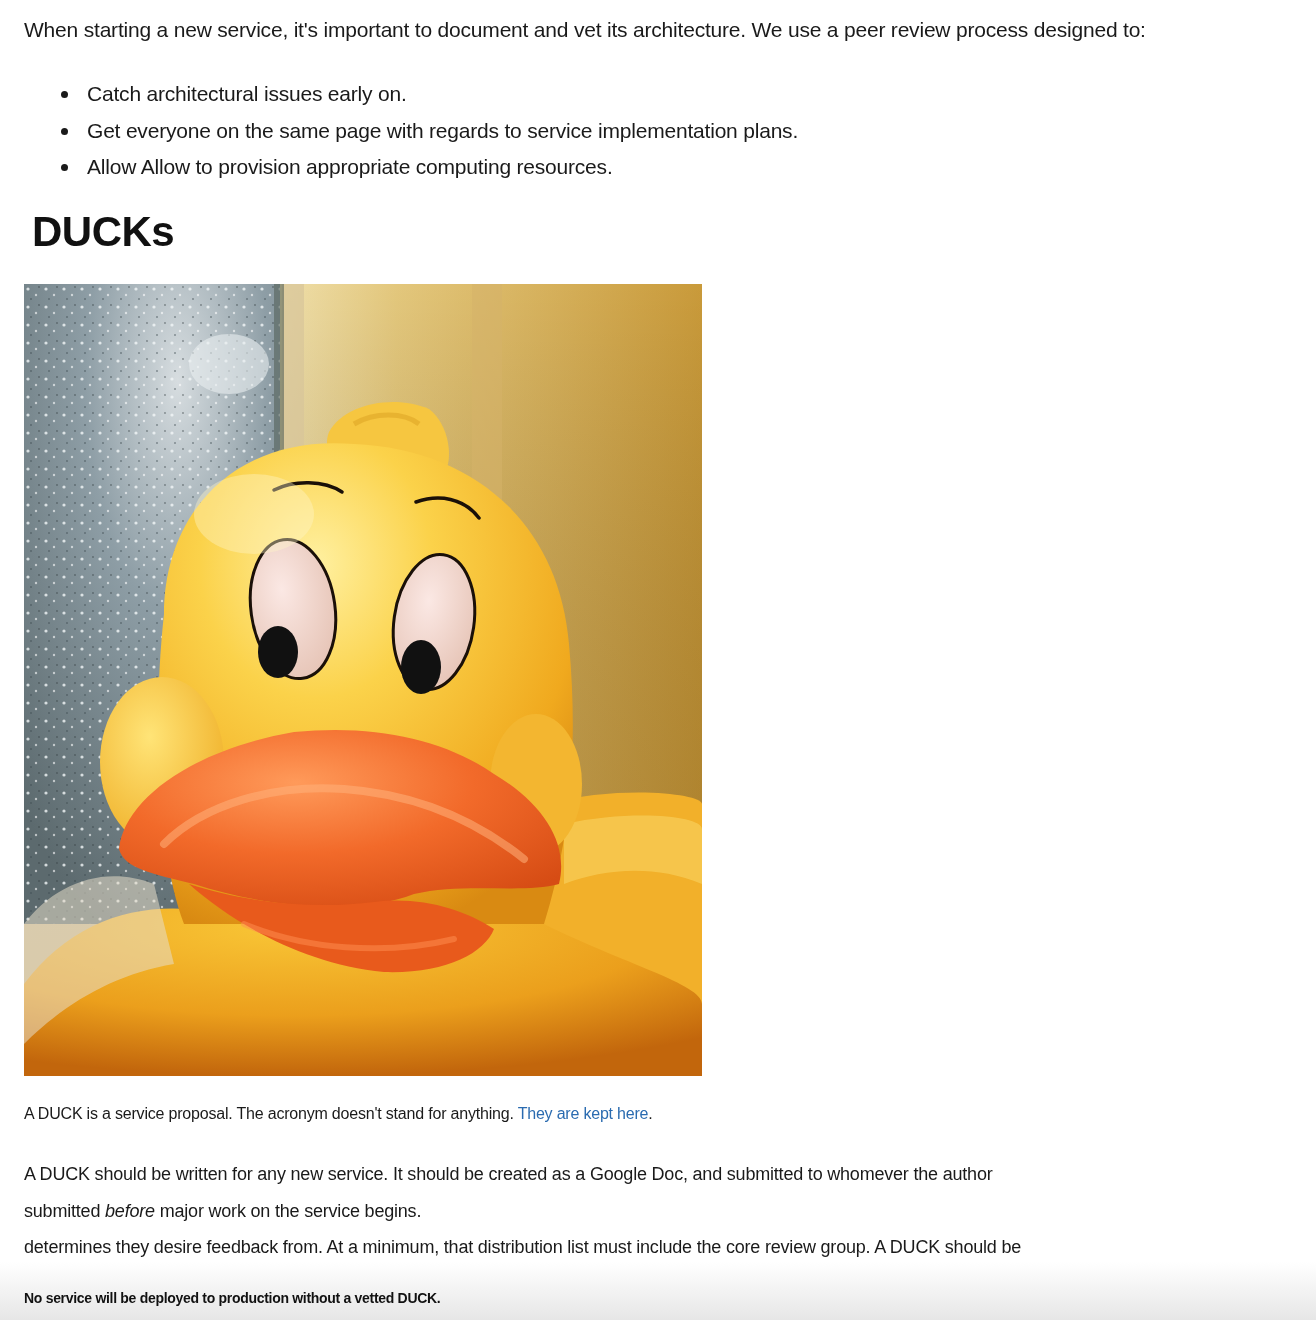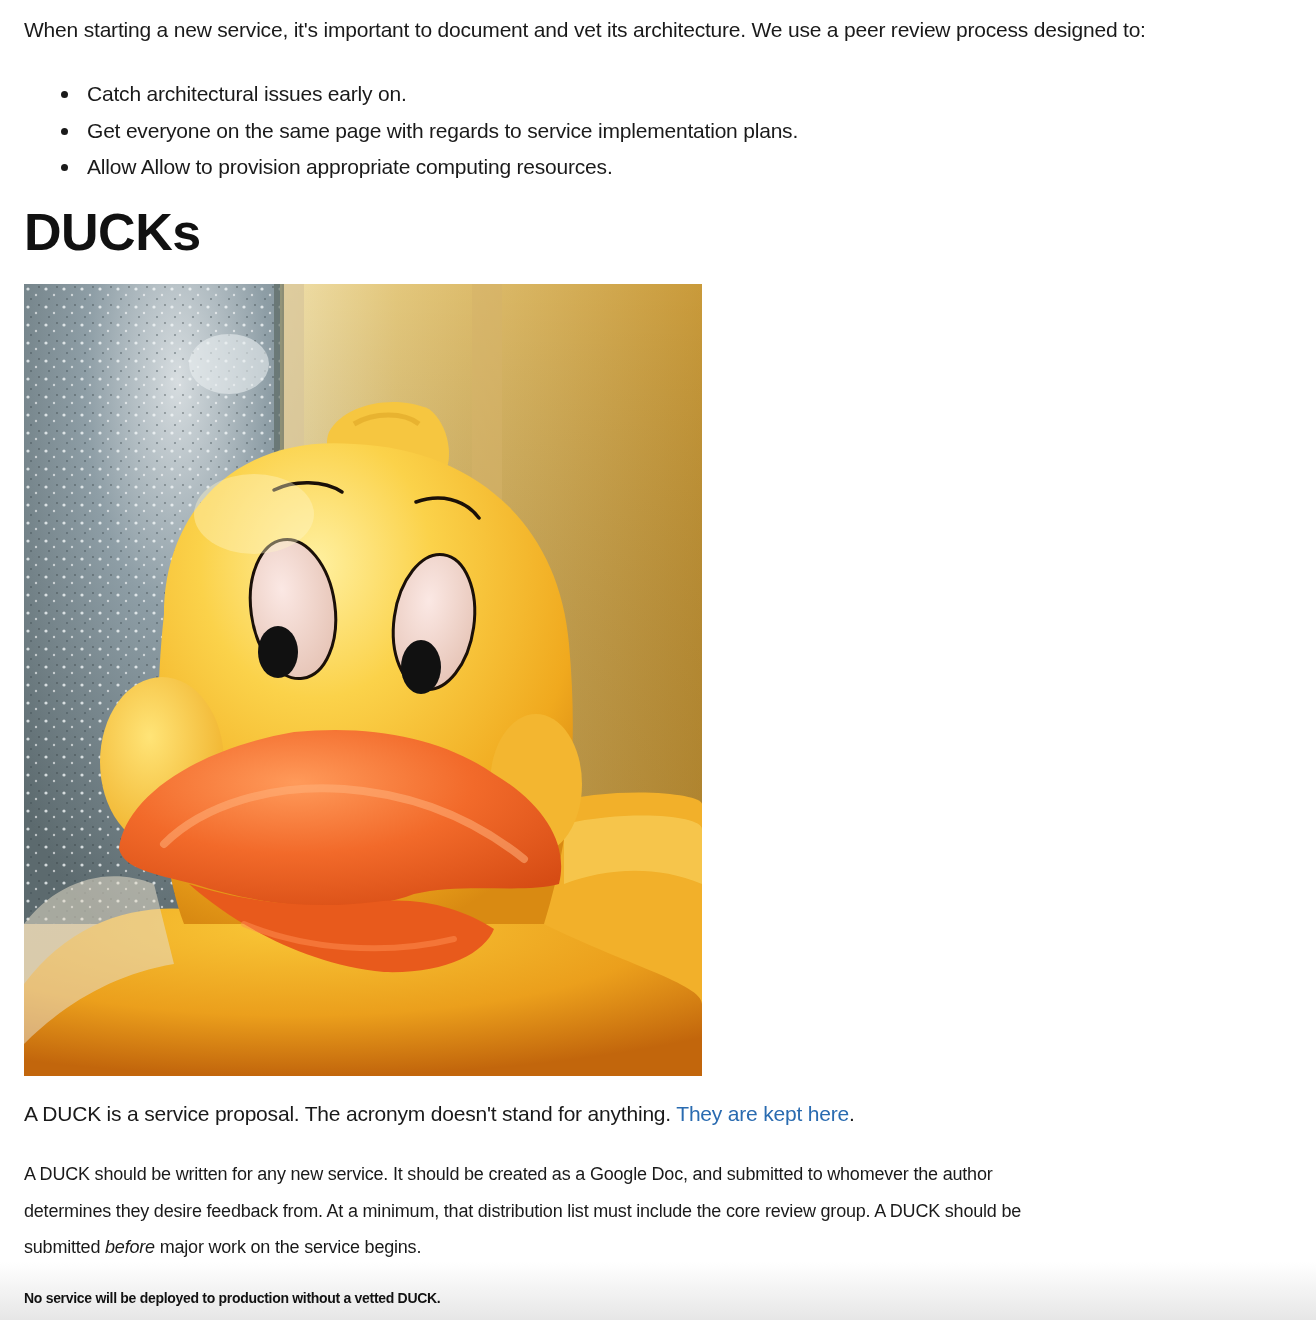--- a/index.html
+++ b/index.html
@@ -52,45 +52,45 @@
     position: absolute;
     left: 21px;
     top: 11px;
     width: 7px;
     height: 7px;
     border-radius: 50%;
     background: #1a1a1a;
   }
   .heading {
     position: absolute;
-    left: 0;
+    left: 8px;
     top: 204px;
     margin: 0;
-    font-size: 52px;
+    font-size: 42px;
     font-weight: bold;
     line-height: 56px;
     letter-spacing: -0.5px;
     color: #111111;
   }
   .photo {
     position: absolute;
     left: 0;
     top: 284px;
     width: 678px;
     height: 792px;
     overflow: hidden;
     background: #e9b93a;
   }
   .photo svg { display: block; }
   .p1 {
     position: absolute;
     left: 0;
     top: 1100px;
     margin: 0;
-    font-size: 21px;
+    font-size: 16px;
     line-height: 28px;
     letter-spacing: -0.2px;
     white-space: nowrap;
   }
   .p1 a {
     color: #2a6bb0;
     text-decoration: none;
   }
   .p2 {
     position: absolute;
@@ -238,20 +238,20 @@
       <path d="M220 640 C 280 665, 360 672, 430 655" stroke="#ff8f52" stroke-width="6" fill="none" opacity="0.5" stroke-linecap="round"></path>
 
       <ellipse cx="230" cy="230" rx="60" ry="40" fill="#fff6c8" opacity="0.4"></ellipse>
     </svg>
   </div>
 
   <p class="p1"><span>A DUCK is a service proposal. The acronym doesn't stand for anything. </span><a href="#">They are kept here</a><span>.</span></p>
 
   <p class="p2">
     <span class="line">A DUCK should be written for any new service. It should be created as a Google Doc, and submitted to whomever the author</span>
+    <span class="line"><span>submitted </span><em>before</em><span> major work on the service begins.</span></span>
     <span class="line">determines they desire feedback from. At a minimum, that distribution list must include the core review group. A DUCK should be</span>
-    <span class="line"><span>submitted </span><em>before</em><span> major work on the service begins.</span></span>
   </p>
 
 </div>
 
 <div class="fade-bar"></div>
 <p class="p3">No service will be deployed to production without a vetted DUCK.</p>
 
 </body></html>

